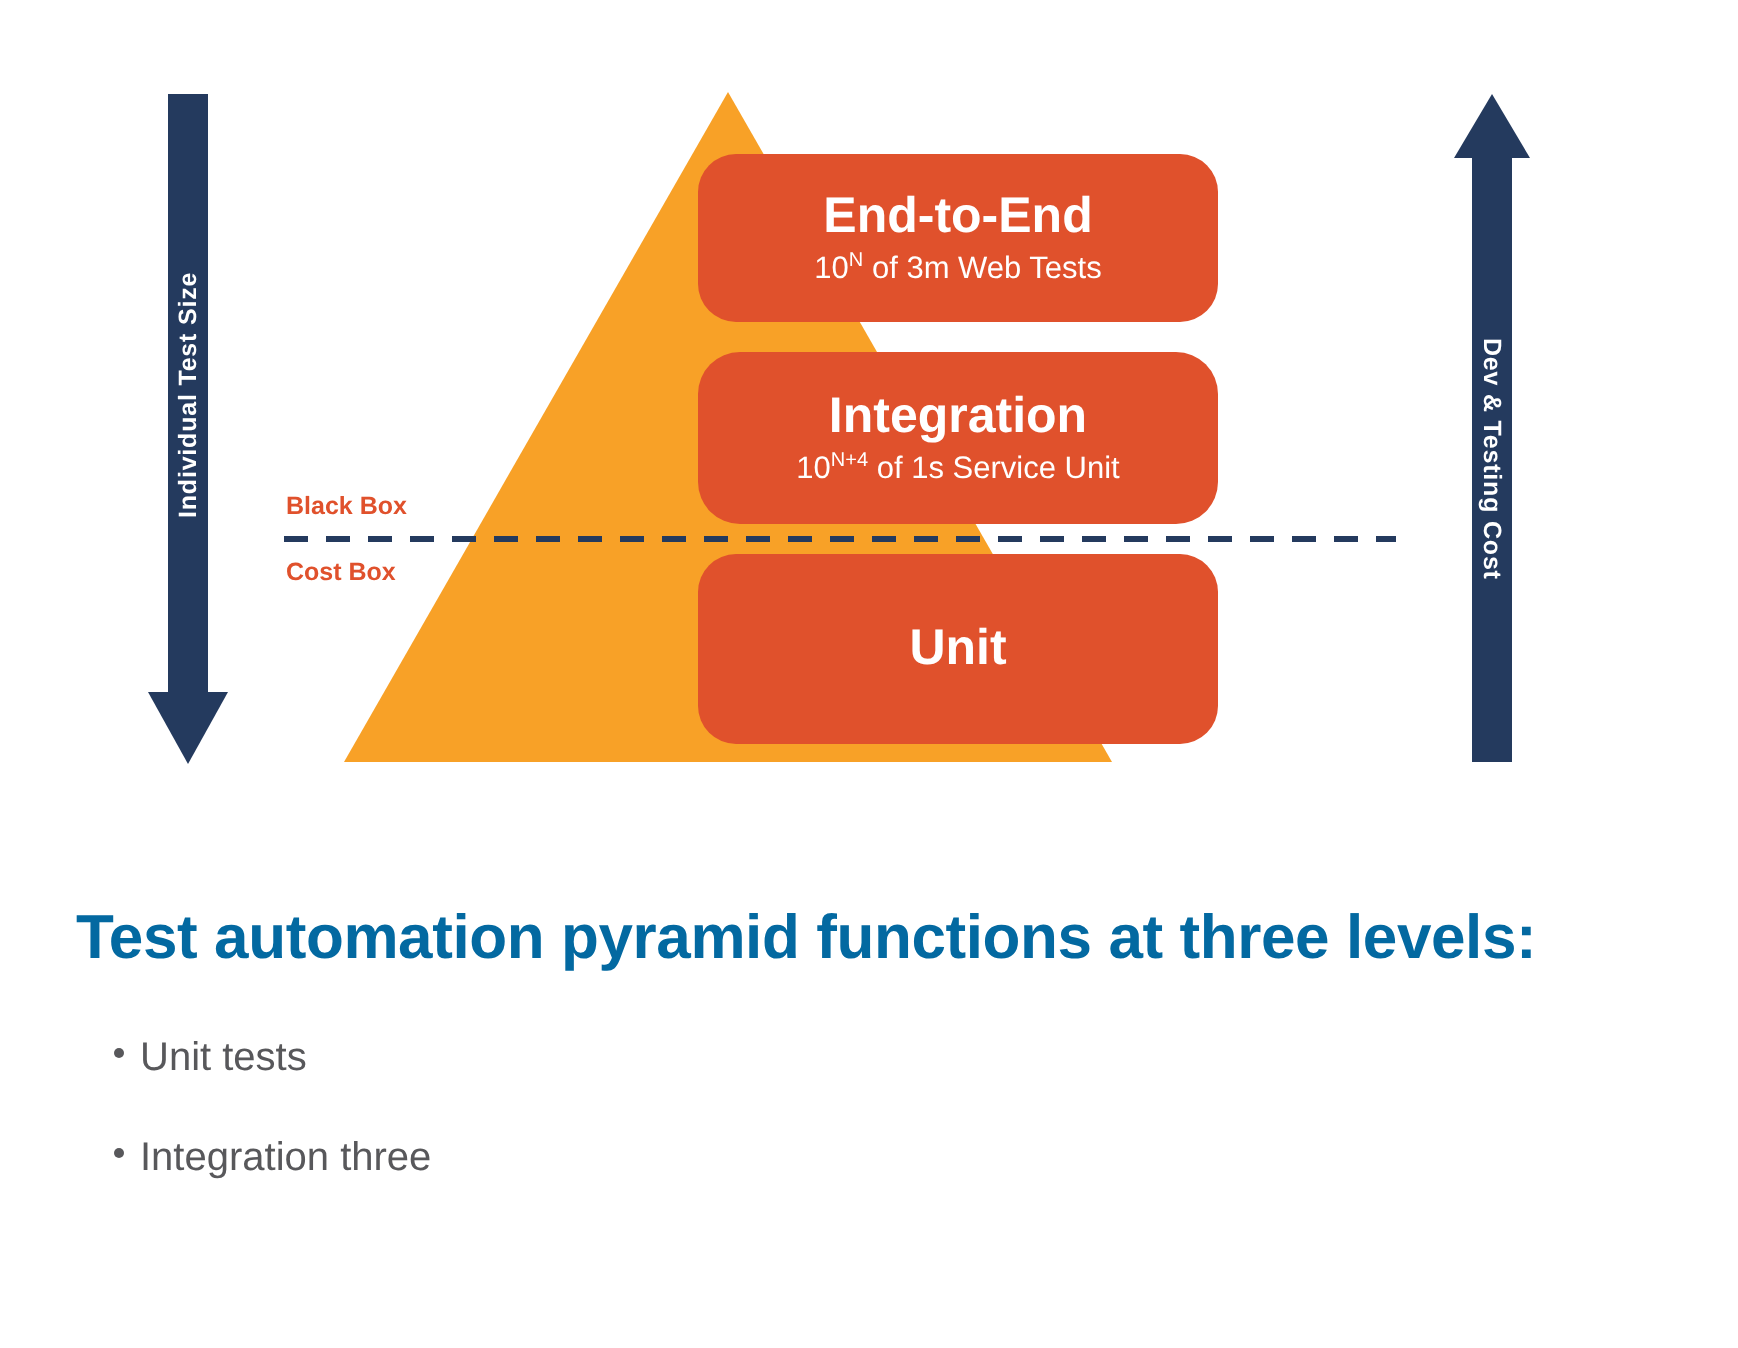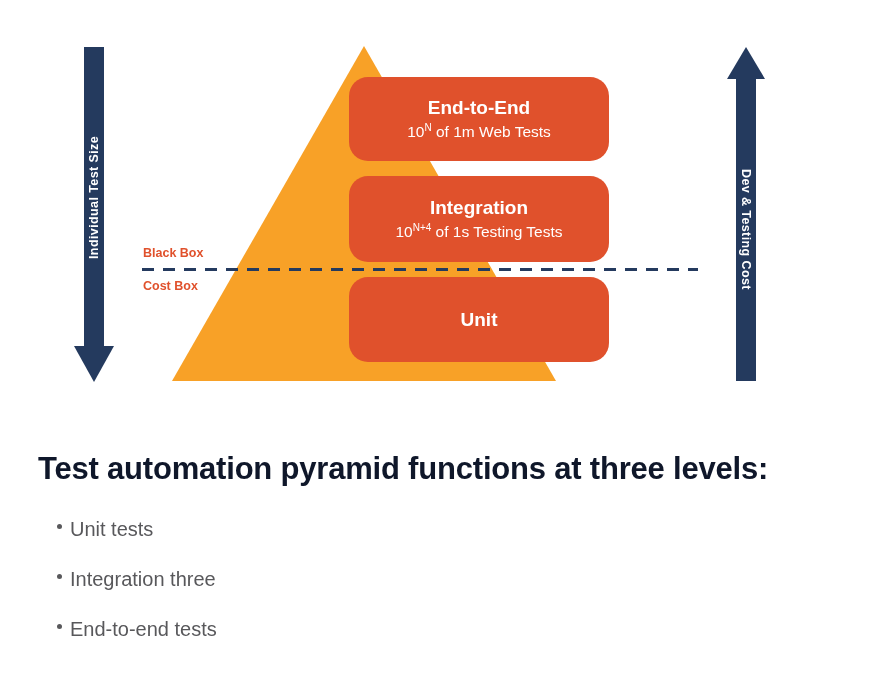--- a/index.html
+++ b/index.html
@@ -22,27 +22,27 @@
 
   
   .divider{position:absolute;left:142px;top:268px;width:556px;height:3px;
            background:repeating-linear-gradient(to right,#243A5E 0 12px,transparent 12px 21px);}
 
   .box-zone-label{position:absolute;left:143px;color:#E0512C;font-size:12.5px;font-weight:bold;}
 
   
   .level{position:absolute;left:349px;width:260px;background:#E0512C;border-radius:19px;
          color:#ffffff;display:flex;flex-direction:column;align-items:center;justify-content:center;}
-  .level-title{font-size:19px;font-weight:bold;line-height:1.15;}
+  .level-title{font-size:25px;font-weight:bold;line-height:1.15;}
   .level-sub{font-size:15.5px;margin-top:3px;}
   .level-sub sup{font-size:10px;}
 
   
   .article{position:absolute;left:38px;top:446px;width:760px;}
-  h1.page-heading{margin:0;width:740px;font-size:31px;line-height:1.48;font-weight:bold;color:#0f172a;letter-spacing:-0.2px;}
+  h1.page-heading{margin:0;width:740px;font-size:31px;line-height:1.48;font-weight:bold;color:#0369a1;letter-spacing:-0.2px;}
   ul.points{margin:26px 0 0 0;padding:0 0 0 32px;list-style:none;}
   ul.points li{position:relative;color:#58585B;font-size:20px;margin-bottom:27px;}
   ul.points li::before{content:"";position:absolute;left:-13px;top:6px;width:5px;height:5px;border-radius:50%;background:#58585B;}
 </style>
 </head>
 <body>
 
 <div class="figure">
 
   <div>
@@ -52,40 +52,39 @@
   </div>
 
   <div class="pyramid"></div>
 
   <div class="divider"></div>
   <div class="box-zone-label" style="top:246px;text-align:right;">Black Box</div>
   <div class="box-zone-label" style="top:279px;">Cost Box</div>
 
   <div class="level" style="top:77px;height:84px;">
     <div class="level-title">End-to-End</div>
-    <div class="level-sub"><span>10</span><sup>N</sup><span> of 1m Web Tests</span></div>
+    <div class="level-sub"><span>10</span><sup>N</sup><span> of 3m Web Tests</span></div>
   </div>
 
-  <div class="level" style="top:176px;height:86px;">
+  <div class="level" style="top:176px;height:86px;border-radius:21px;">
     <div class="level-title">Integration</div>
-    <div class="level-sub"><span>10</span><sup>N+4</sup><span> of 1s Testing Tests</span></div>
+    <div class="level-sub"><span>10</span><sup>N+4</sup><span> of 1s Service Unit</span></div>
   </div>
 
-  <div class="level" style="top:277px;height:85px;">
+  <div class="level" style="top:277px;height:95px;">
     <div class="level-title">Unit</div>
   </div>
 
   <div>
     <div class="axis-head up" style="left:727px;top:47px;"></div>
     <div class="axis-bar" style="left:736px;top:78px;width:20px;height:303px;"></div>
     <div class="axis-label read-down" style="left:736px;top:78px;width:20px;height:303px;">Dev &amp; Testing Cost</div>
   </div>
 
 </div>
 
 <div class="article">
   <h1 class="page-heading">Test automation pyramid functions at three levels:</h1>
   <ul class="points">
     <li>Unit tests</li>
     <li>Integration three</li>
-    <li>End-to-end tests</li>
   </ul>
 </div>
 
 </body></html>

